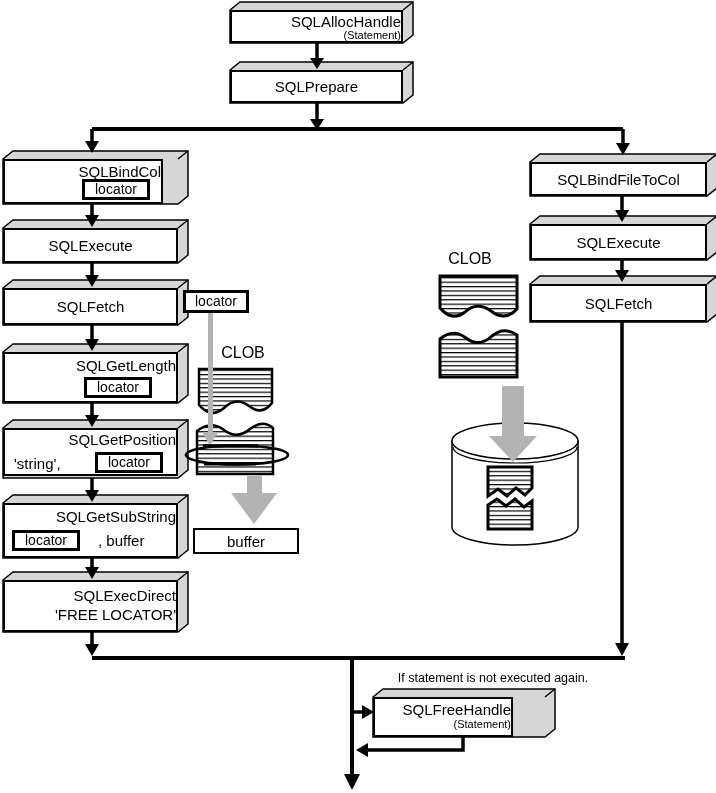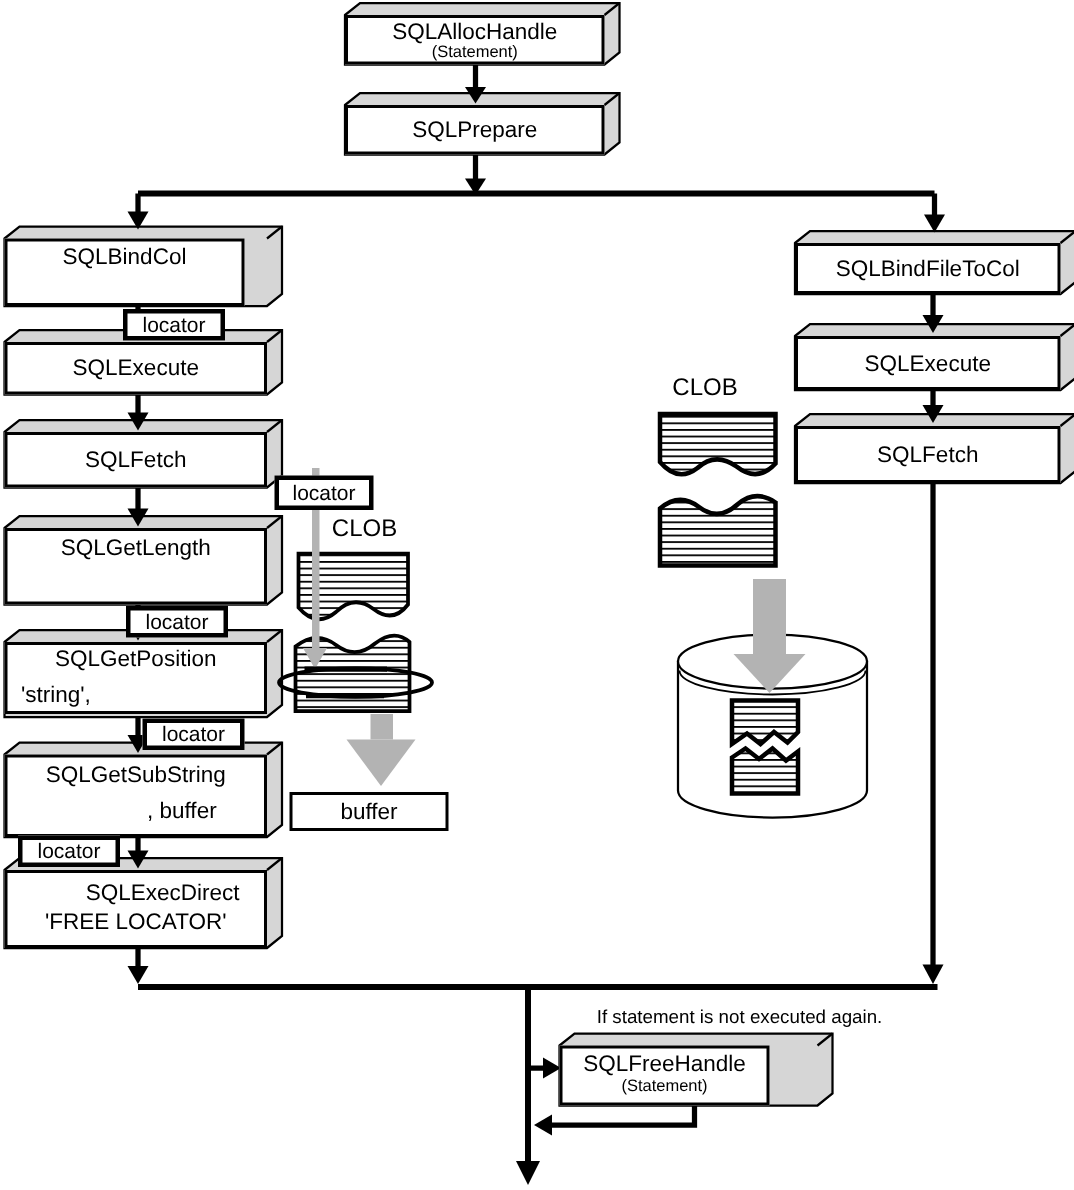--- a/index.html
+++ b/index.html
@@ -2,24 +2,24 @@
 <html><head>
 <meta charset="utf-8">
 <style>
   html,body{margin:0;padding:0;background:#fff;}
   #stage{position:relative;width:716px;height:793px;background:#fff;overflow:hidden;
          font-family:"Liberation Sans",sans-serif;color:#000;}
   #diagram-svg{position:absolute;left:0;top:0;z-index:0;}
   .box{position:absolute;box-sizing:border-box;background:#fff;border:2px solid #000;
        z-index:2;font-size:15px;}
   .box.single{display:flex;align-items:center;justify-content:center;}
-  .t{position:absolute;left:0;right:0;text-align:center;white-space:nowrap;}
+  .t{position:absolute;left:0;right:0;text-align:right;white-space:nowrap;}
   .sub{font-size:11px;}
   .loc{position:absolute;box-sizing:border-box;border:3px solid #000;background:#fff;
-       text-align:center;font-size:14px;line-height:15px;height:21px;width:68px;z-index:3;margin-top:27px;}
+       text-align:center;font-size:14px;line-height:15px;height:21px;width:68px;z-index:3;}
   .arg{position:absolute;font-size:15px;white-space:nowrap;}
   .floatlabel{position:absolute;z-index:2;text-align:center;white-space:nowrap;}
   #fetch-loc-tag{left:183px;top:290px;width:66px;height:23px;line-height:16px;}
   #buffer-box{left:193px;top:528px;width:106px;height:26px;display:flex;align-items:center;
        justify-content:center;border-width:2px;font-size:15px;}
   #clob-left{left:203px;top:344px;width:80px;font-size:16px;}
   #clob-right{left:430px;top:250px;width:80px;font-size:16px;}
   #cond-note{left:383px;top:671px;width:220px;font-size:12.5px;}
   #alloc .l1{top:1px;} #alloc .l2{top:17px;}
   #freehandle .l1{top:2px;} #freehandle .l2{top:19px;}

